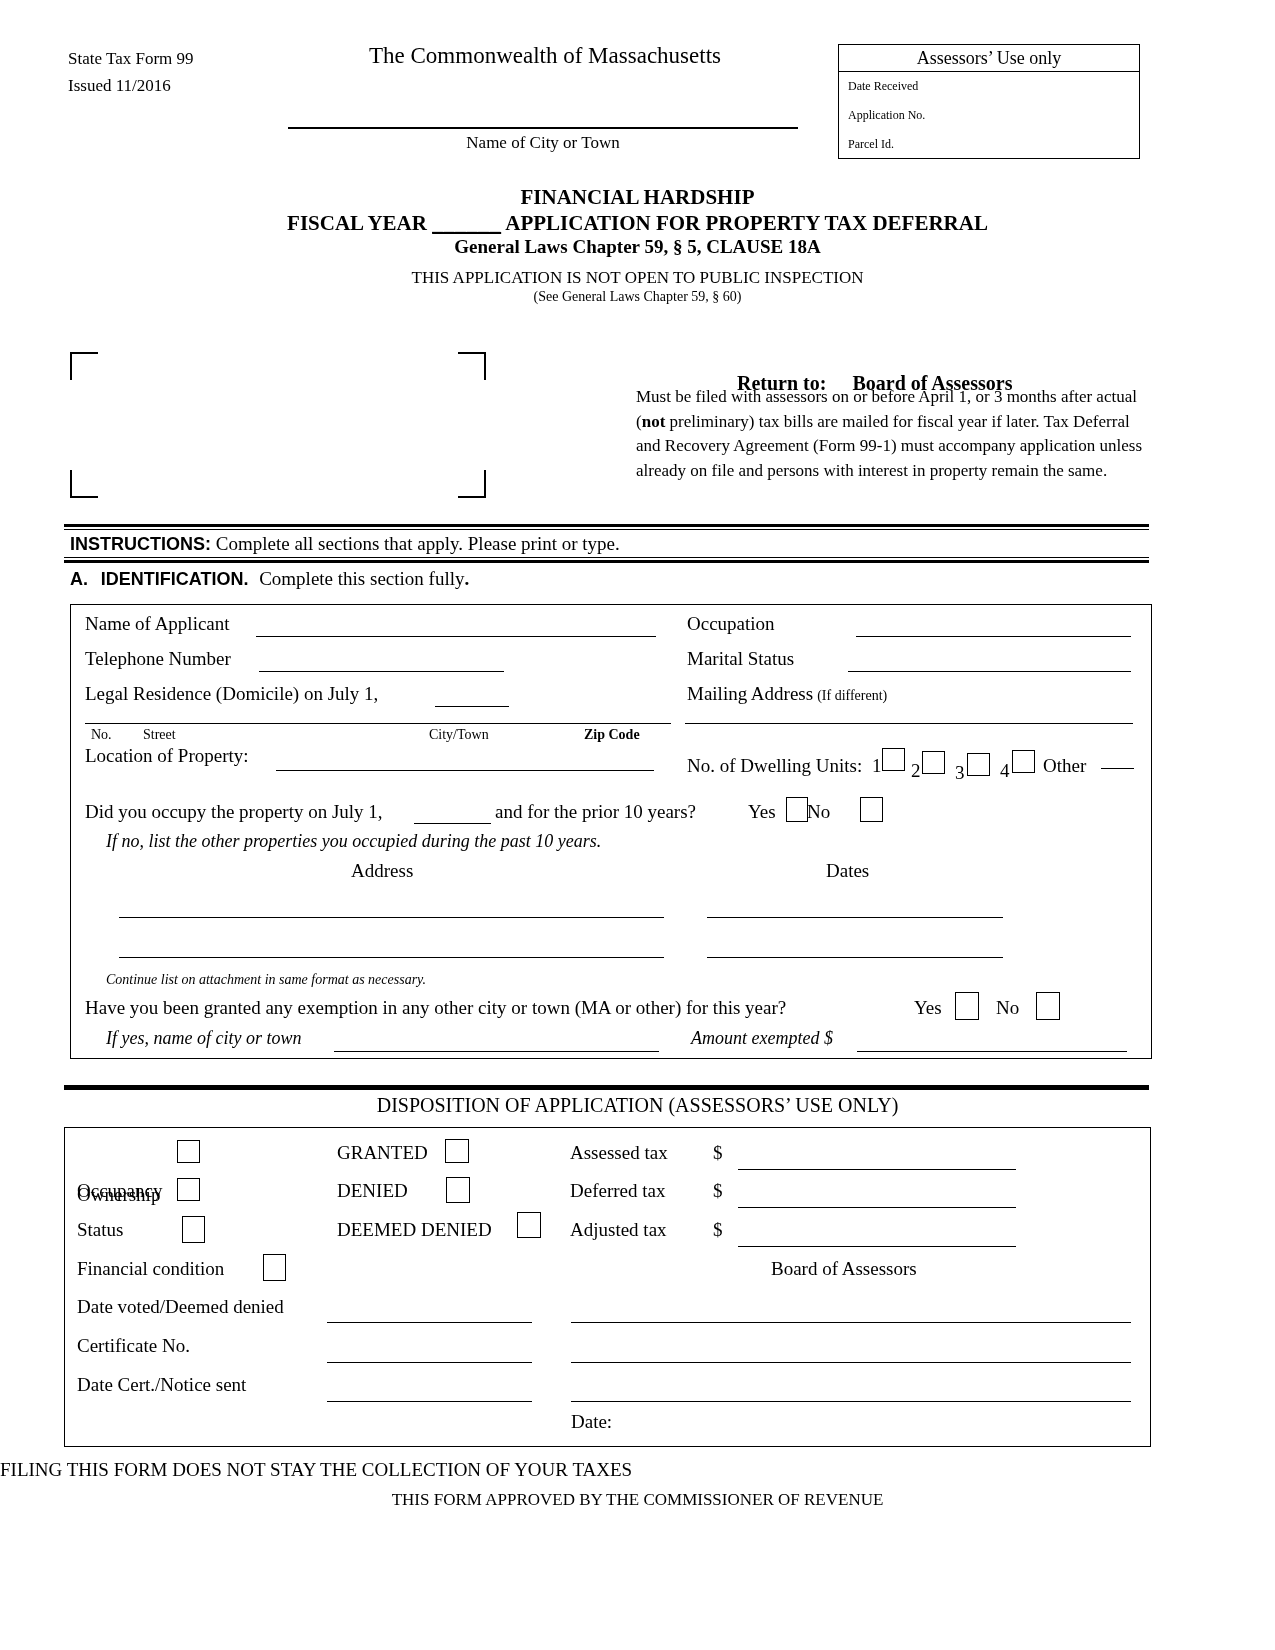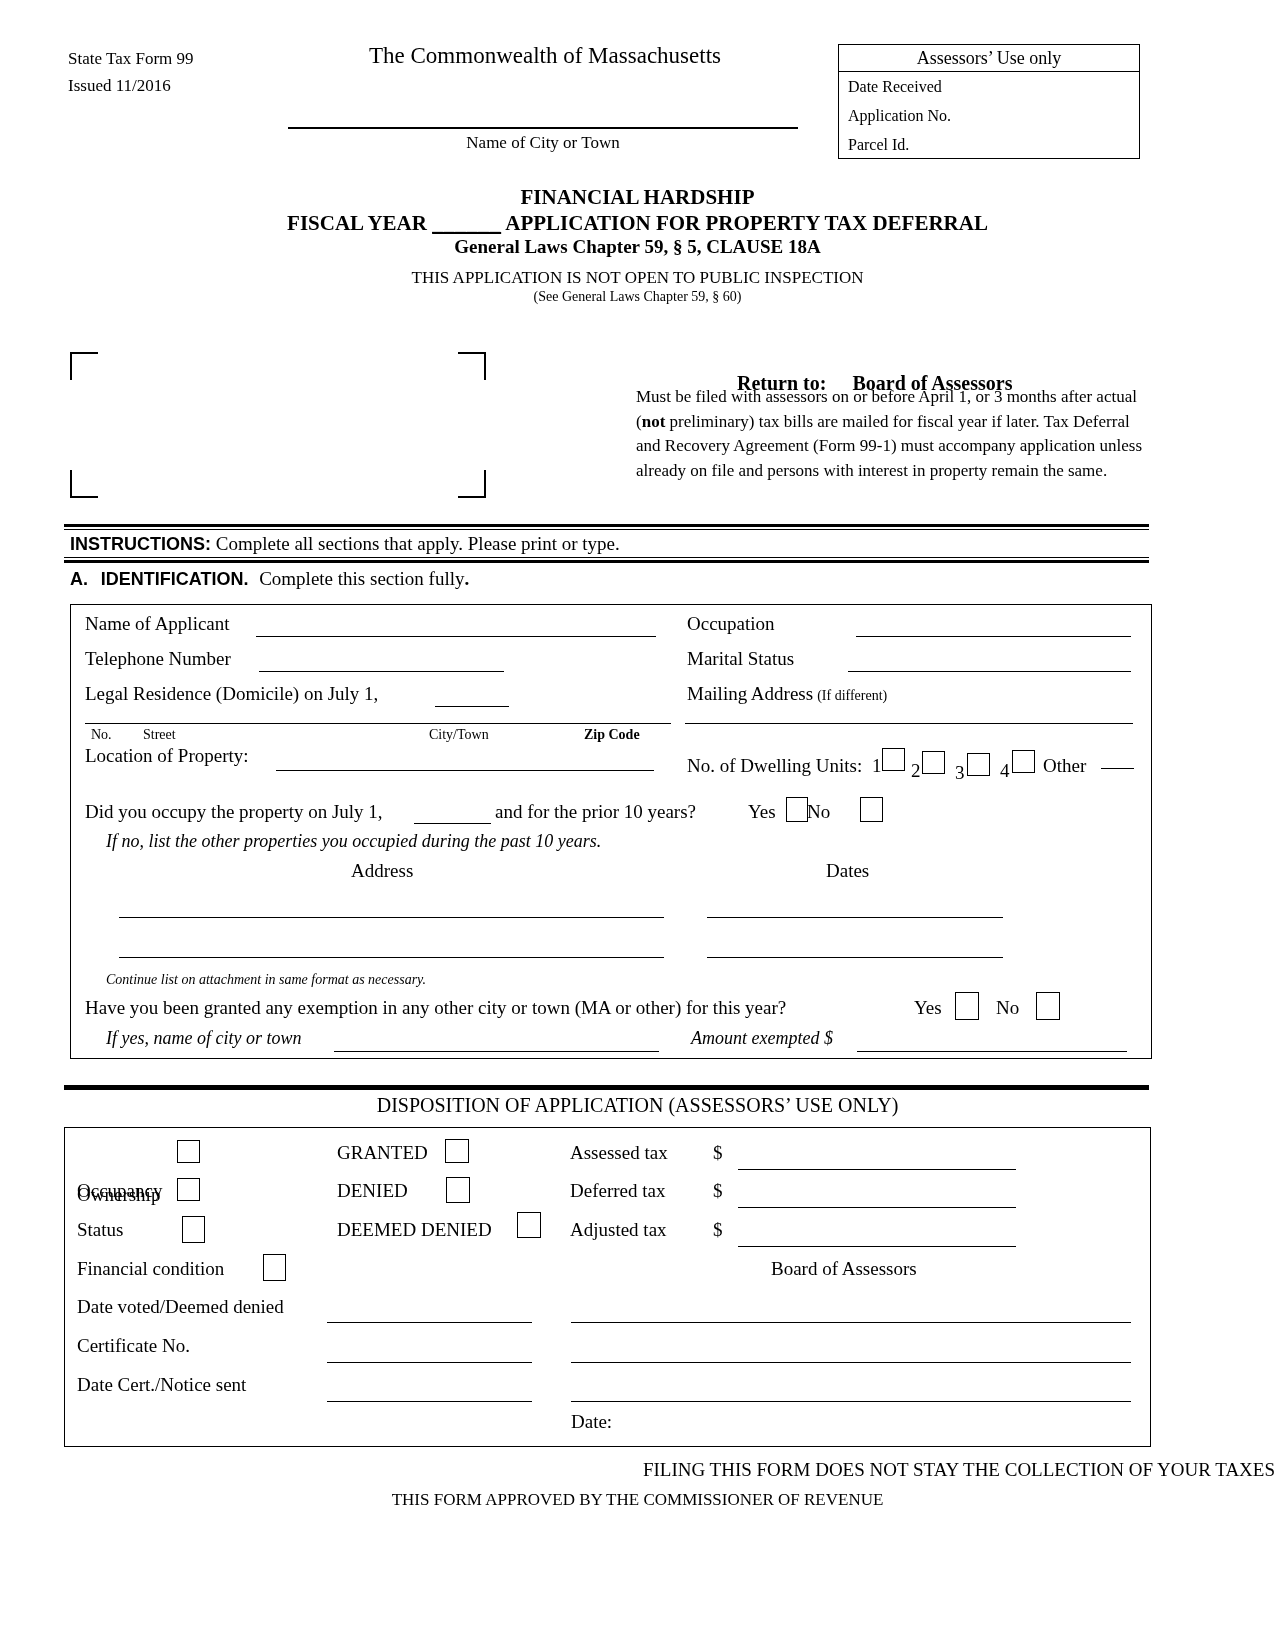--- a/index.html
+++ b/index.html
@@ -51,21 +51,21 @@
     border: 1.5px solid #000;
   }
   #assessors-box .hdr {
     height: 26px;
     border-bottom: 1.5px solid #000;
     text-align: center;
     font-size: 18px;
     line-height: 26px;
   }
   #assessors-box .row {
-    font-size: 16px;
+    font-size: 12px;
     line-height: 29px;
     padding-left: 9px;
   }
 
   
   .title-line {
     width: 1275px;
     text-align: center;
     font-weight: bold;
   }
@@ -171,21 +171,21 @@
     width: 1085px; height: 318px;
     border: 1.5px solid #000;
   }
   #footer-rule {
     left: 64px; top: 1446px; width: 1085px;
     border-top: 1.6px solid #000;
     height: 0;
   }
   #footer1 {
     left: 0; top: 1459px; width: 1275px;
-    text-align: right; font-size: 19px;
+    text-align: left; font-size: 19px;
   }
   #footer2 {
     left: 0; top: 1490px; width: 1275px;
     text-align: center; font-size: 17px;
   }
 </style>
 </head>
 <body>
 
 <div id="page">

